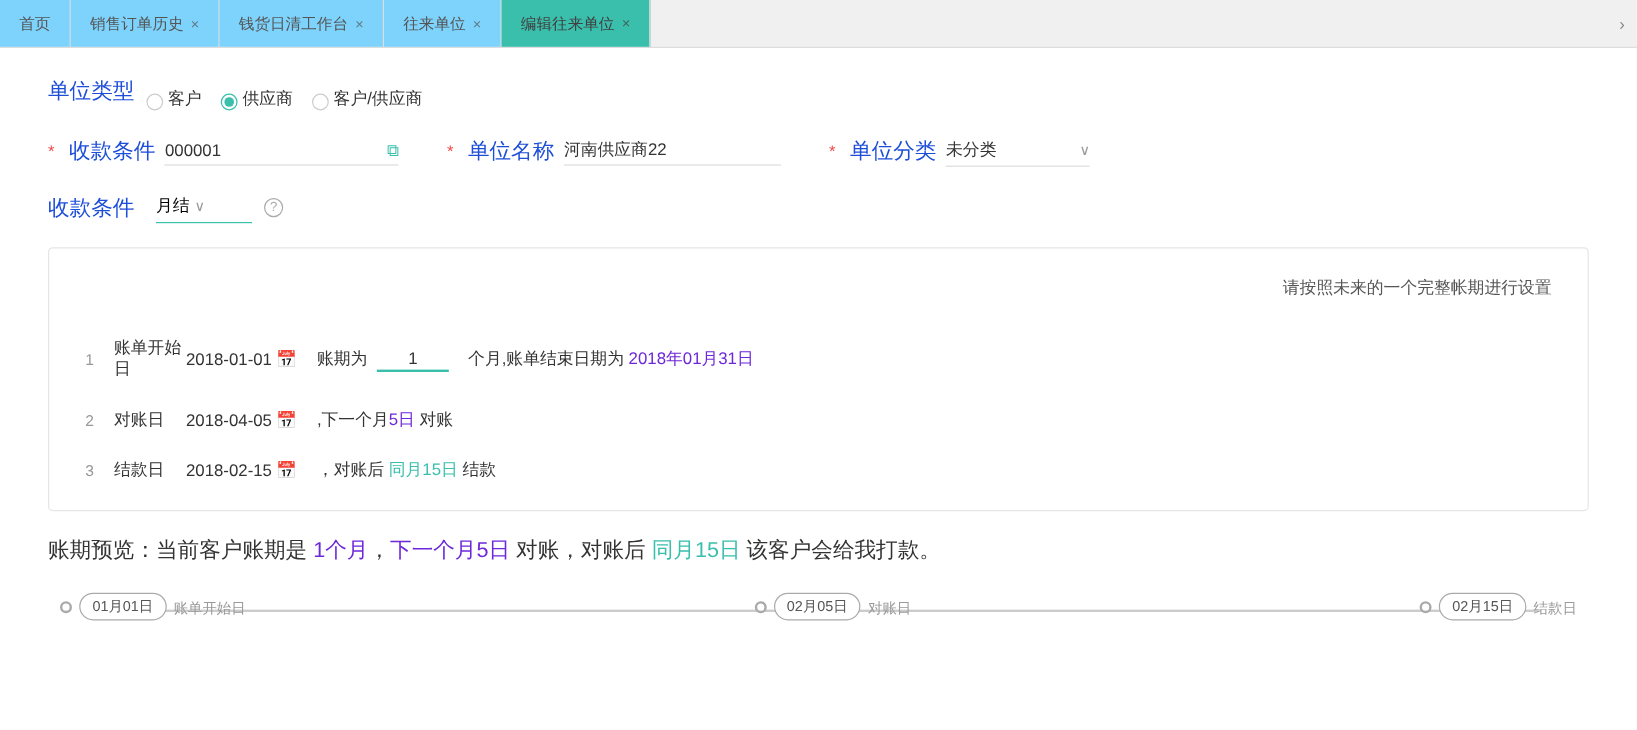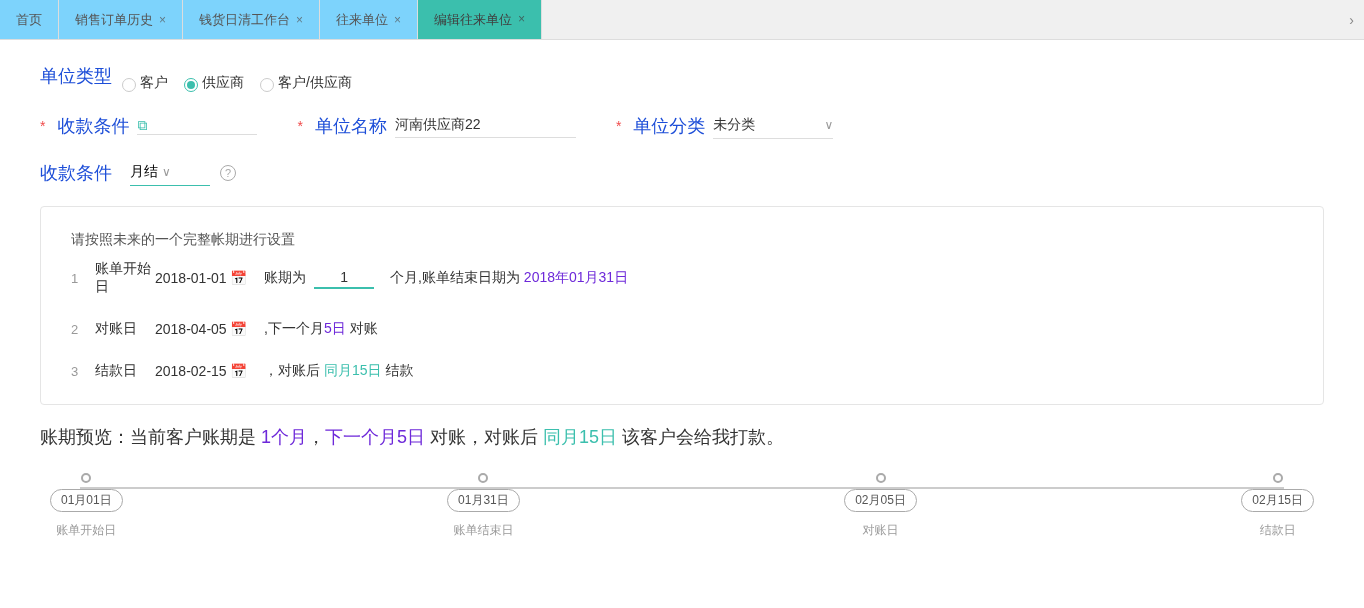--- a/index.html
+++ b/index.html
@@ -110,21 +110,21 @@
     
     .cal-icon { color: #3bbfad; cursor: pointer; font-size: 14px; }
 
     
     .section-box {
       border: 1px solid #e5e5e5;
       border-radius: 4px;
       padding: 24px 30px;
       margin-bottom: 20px;
     }
-    .section-title { color: #555; font-size: 14px; margin-bottom: 11px; }
+    .section-title { color: #555; font-size: 14px; margin-bottom: 32px; text-align: right; }
 
     
     .setting-row {
       display: flex;
       align-items: center;
       margin-bottom: 24px;
       gap: 0;
     }
     .row-num {
       width: 24px;
@@ -184,21 +184,21 @@
     }
     .timeline-items {
       display: flex;
       justify-content: space-between;
       width: 100%;
       position: relative;
       z-index: 1;
     }
     .timeline-node {
       display: flex;
-      flex-direction: column;
+      flex-direction: row;
       align-items: center;
       gap: 6px;
     }
     .node-dot {
       width: 10px; height: 10px; border-radius: 50%;
       border: 2px solid #aaa;
       background: #fff;
     }
     .node-label-box {
       border: 1px solid #aaa;
@@ -267,20 +267,21 @@
         <span>客户/供应商</span>
       </div>
     </div>
   </div>
 
   <div class="form-row" style="gap:40px;">
     <div class="field-group">
       <span class="required-star">*</span>
       <span class="form-label">收款条件</span>
       <div class="input-wrapper" style="min-width:120px;">
+        <input type="text" value="000001" style="">
         <span style="color:#3bbfad;font-size:14px;">⧉</span>
       </div>
     </div>
 
     <div class="field-group">
       <span class="required-star">*</span>
       <span class="form-label">单位名称</span>
       <div class="input-wrapper" style="min-width:160px;align-items:center;">
         <input type="text" value="河南供应商22" style="">
       </div>
@@ -354,25 +355,20 @@
   <div class="timeline-wrapper">
     <div class="timeline-line"></div>
     <div class="timeline-items">
       <div class="timeline-node">
         <div class="node-dot"></div>
         <div class="node-label-box">01月01日</div>
         <div class="node-type">账单开始日</div>
       </div>
       <div class="timeline-node">
         <div class="node-dot"></div>
-        <div class="node-label-box">01月31日</div>
-        <div class="node-type">账单结束日</div>
-      </div>
-      <div class="timeline-node">
-        <div class="node-dot"></div>
         <div class="node-label-box">02月05日</div>
         <div class="node-type">对账日</div>
       </div>
       <div class="timeline-node">
         <div class="node-dot"></div>
         <div class="node-label-box">02月15日</div>
         <div class="node-type">结款日</div>
       </div>
     </div>
   </div>

